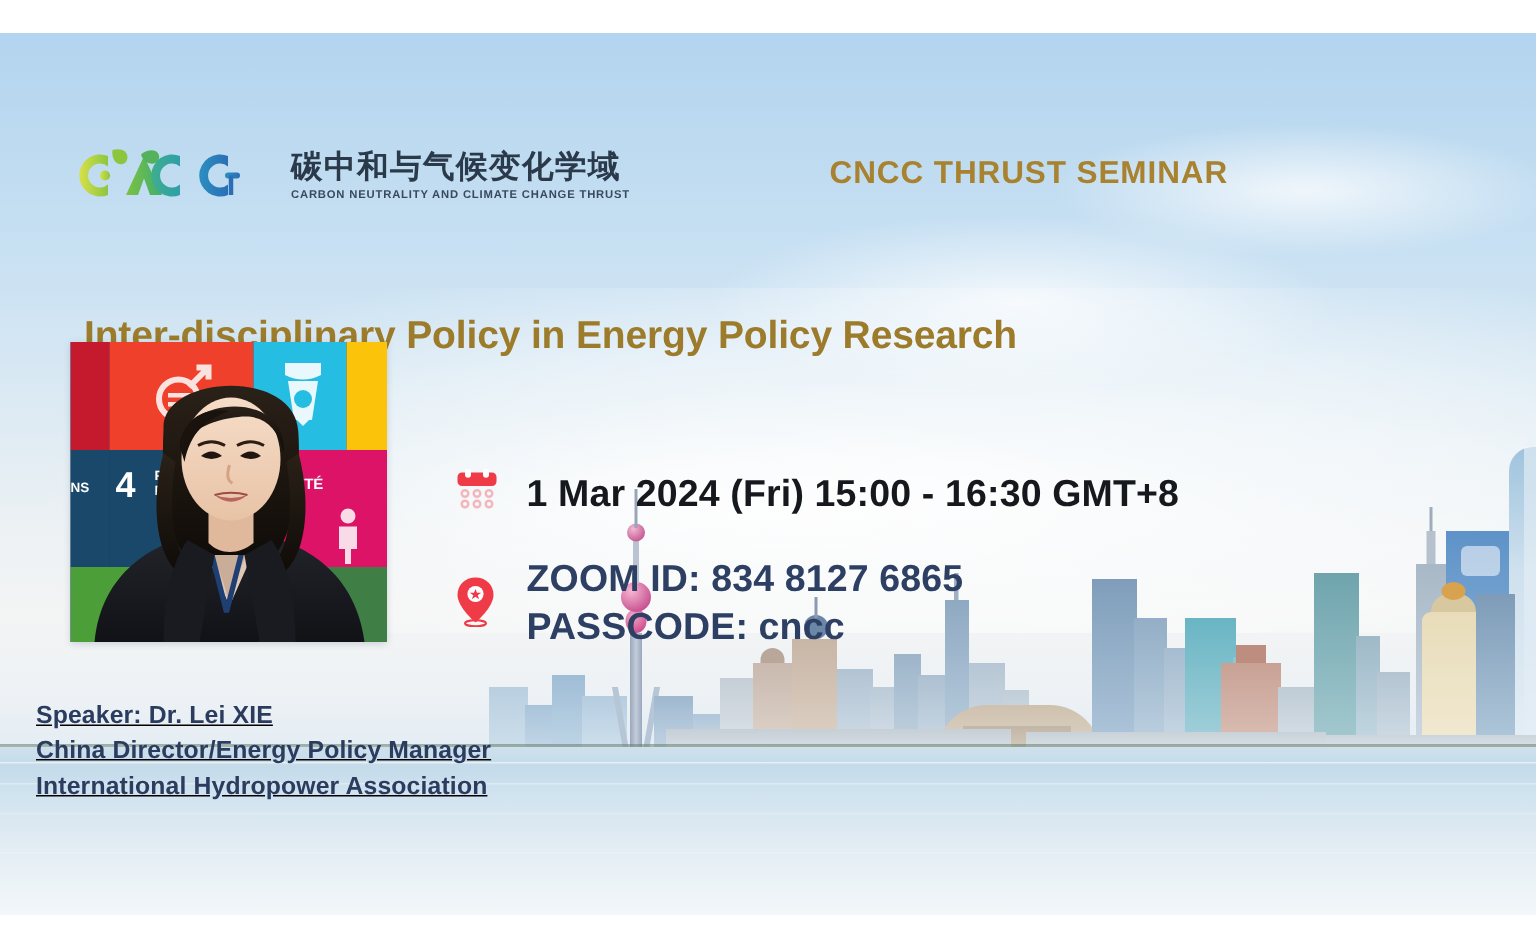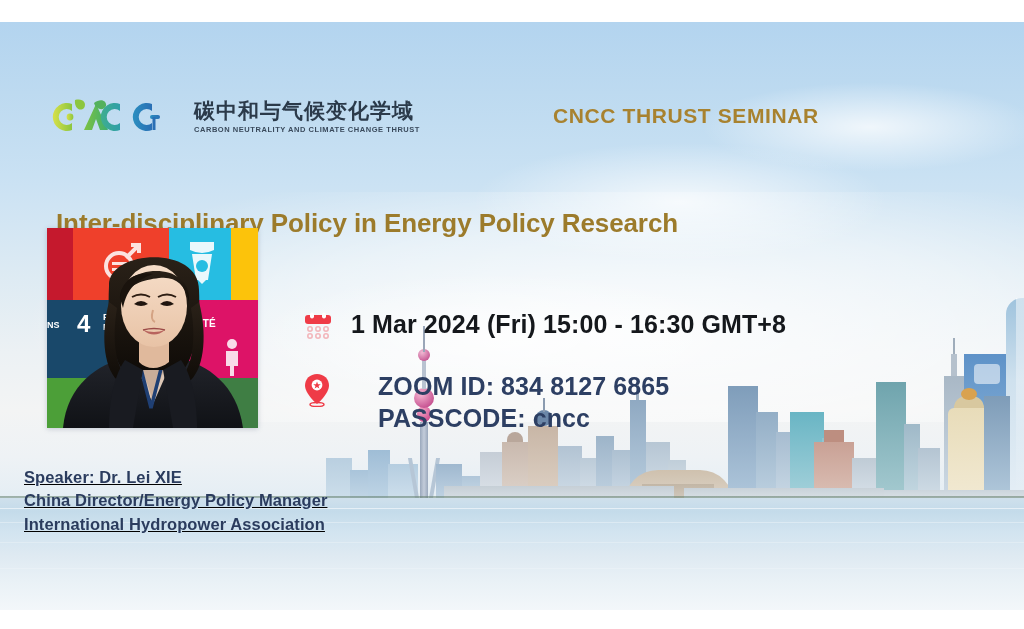--- a/index.html
+++ b/index.html
@@ -88,23 +88,23 @@
   
   .photo{
     position:absolute;left:47px;top:206px;width:211px;height:200px;
     overflow:hidden;background:#1b3a6b;
     box-shadow:0 1px 5px rgba(60,80,110,.25);
   }
   .sdg{position:absolute;}
   .headshot{position:absolute;left:0;top:0;width:100%;height:100%;}
 
   
-  .row{position:absolute;display:flex;align-items:flex-start;}
+  .row{position:absolute;display:flex;align-items:center;}
   .row-date{left:303px;top:286px;}
-  .row-zoom{left:303px;top:348px;gap:27px;}
+  .row-zoom{left:303px;top:348px;}
   .ico{width:34px;flex:0 0 34px;margin-right:14px;margin-top:3px;}
   .date-txt{font-size:25px;font-weight:700;color:#15181c;letter-spacing:.1px;line-height:1;padding-top:4px;}
   .zoom-txt{line-height:1.28;}
   .zoom-line{font-size:25px;font-weight:700;color:#2d3f63;letter-spacing:.1px;}
 
   
   .speaker{position:absolute;left:24px;top:444px;line-height:1.42;text-decoration:underline;}
   .sp-line{font-size:16.5px;font-weight:700;color:#2b3c5e;letter-spacing:.1px;}
 </style>
 </head>

